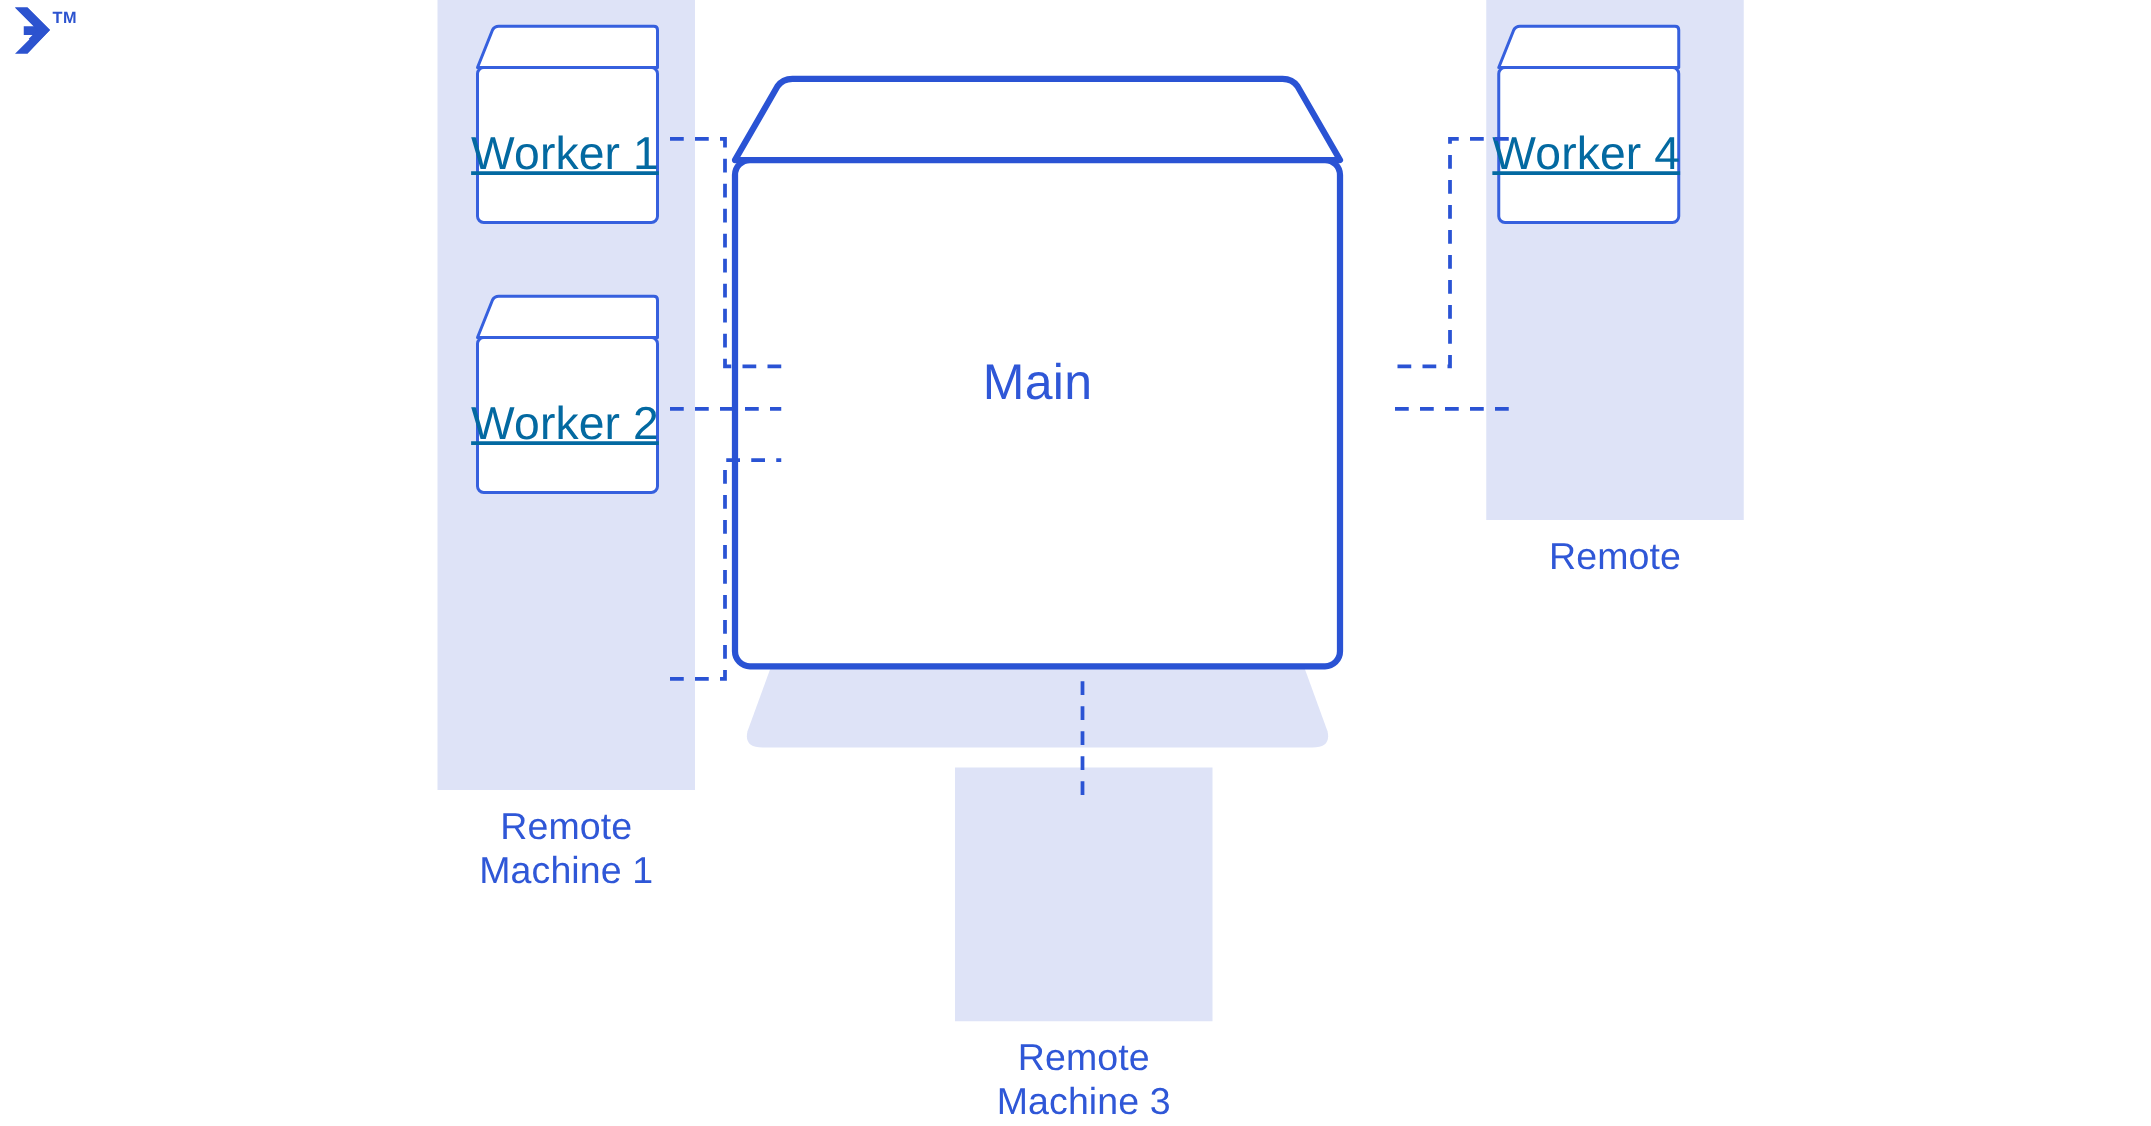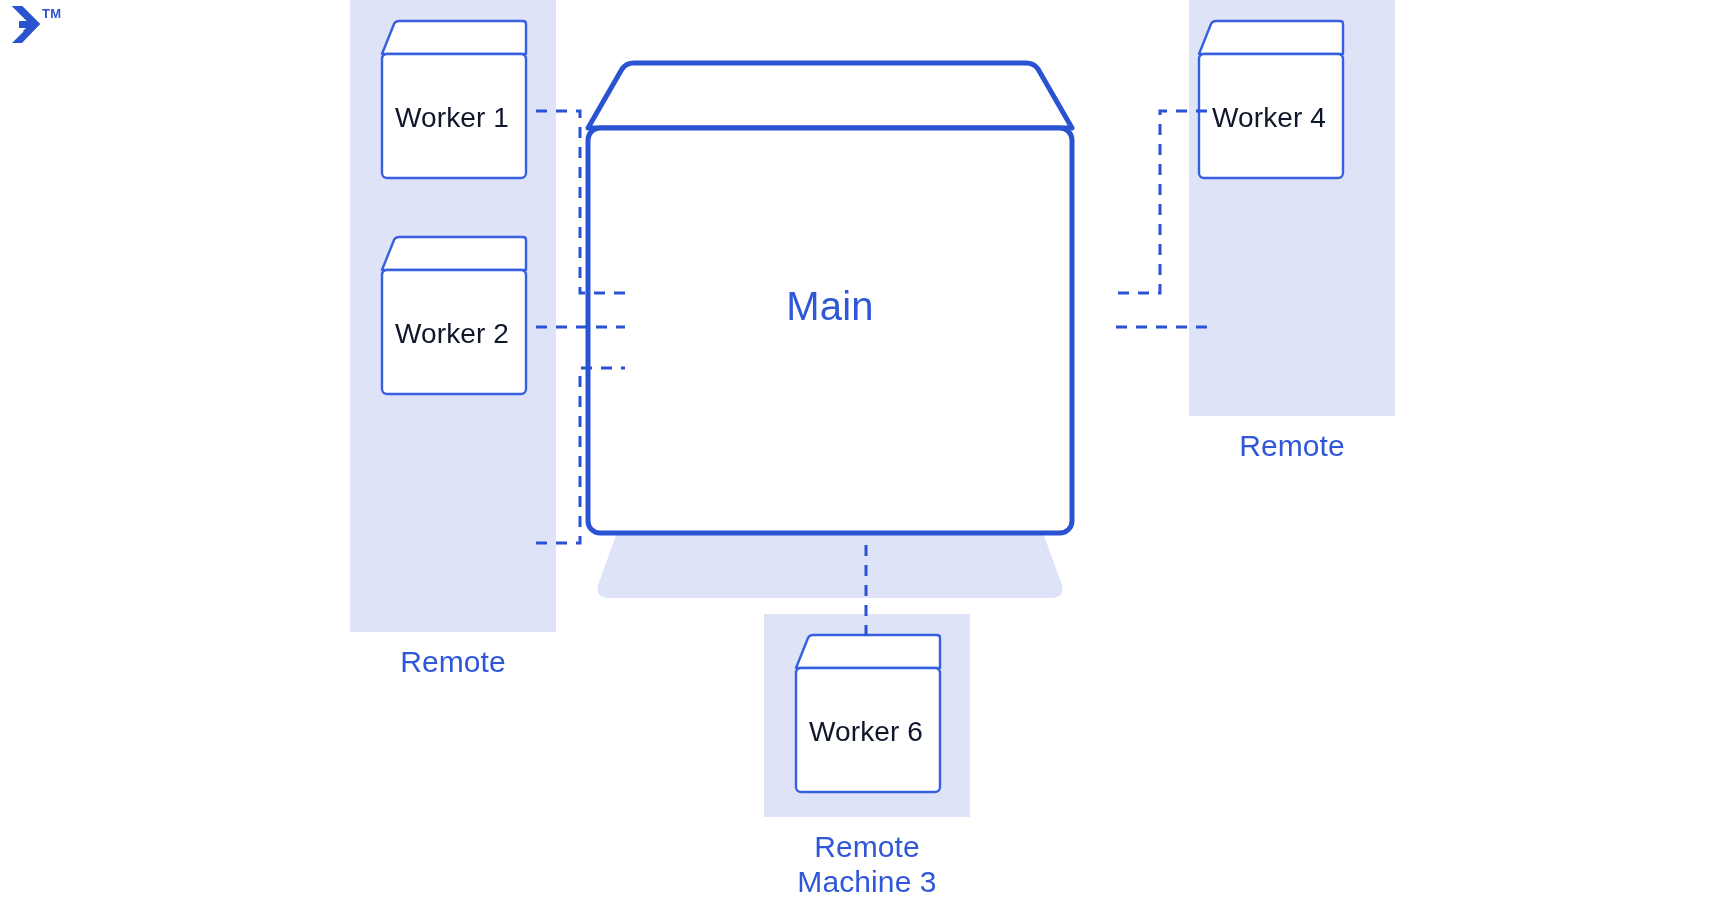--- a/index.html
+++ b/index.html
@@ -57,24 +57,25 @@
   
   .worker {
     position: absolute;
   }
   .worker svg { display: block; overflow: visible; }
   .worker-label {
     position: absolute;
     left: 0;
     right: 0;
     text-align: center;
-    color: #0f172a;
-    font-size: 28px;
+    color: #0369a1;
+    font-size: 37px;
     letter-spacing: .1px;
     pointer-events: none;
+    text-decoration: underline;
   }
 
   
   #main-queue {
     position: absolute;
     left: 580px;
     top: 55px;
     width: 500px;
     height: 490px;
   }
@@ -136,46 +137,40 @@
     <svg width="168" height="164" viewBox="0 0 168 164">
       <path d="M14 36 L26 6 Q27.5 3 31 3 L155 3 Q158 3 158 6 L158 36 Z" fill="#ffffff" stroke="#3660de" stroke-width="2.4" stroke-linejoin="round"></path>
       <rect x="14" y="36" width="144" height="124" rx="5" fill="#ffffff" stroke="#3660de" stroke-width="2.4"></rect>
     </svg>
     <div class="worker-label" style="top:84px;">Worker 2</div>
   </div>
 
 
   <div class="machine-label" style="left:330px; top:644px; width:246px;">
     <div>Remote</div>
+    <div>Machine 1</div>
   </div>
 
   <div class="panel" style="left:1189px; top:0px; width:206px; height:416px;"></div>
 
   <div class="worker" style="left:1185px; top:18px; width:168px; height:164px;">
     <svg width="168" height="164" viewBox="0 0 168 164">
       <path d="M14 36 L26 6 Q27.5 3 31 3 L155 3 Q158 3 158 6 L158 36 Z" fill="#ffffff" stroke="#3660de" stroke-width="2.4" stroke-linejoin="round"></path>
       <rect x="14" y="36" width="144" height="124" rx="5" fill="#ffffff" stroke="#3660de" stroke-width="2.4"></rect>
     </svg>
     <div class="worker-label" style="top:84px;">Worker 4</div>
   </div>
 
 
   <div class="machine-label" style="left:1169px; top:428px; width:246px;">
     <div>Remote</div>
   </div>
 
   <div class="panel" style="left:764px; top:614px; width:206px; height:203px;"></div>
 
-  <div class="worker" style="left:782px; top:632px; width:168px; height:164px;">
-    <svg width="168" height="164" viewBox="0 0 168 164">
-      <path d="M14 36 L26 6 Q27.5 3 31 3 L155 3 Q158 3 158 6 L158 36 Z" fill="#ffffff" stroke="#3660de" stroke-width="2.4" stroke-linejoin="round"></path>
-      <rect x="14" y="36" width="144" height="124" rx="5" fill="#ffffff" stroke="#3660de" stroke-width="2.4"></rect>
-    </svg>
-    <div class="worker-label" style="top:84px;">Worker 6</div>
-  </div>
 
   <div class="machine-label" style="left:744px; top:829px; width:246px;">
     <div>Remote</div>
     <div>Machine 3</div>
   </div>
 
   <div id="main-queue">
     <svg width="500" height="490" viewBox="0 0 500 490">
 
       <path d="M58 420 L18 530 Q15 543 30 543 L470 543 Q485 543 482 530 L442 420 Z" fill="#dee3f7"></path>

